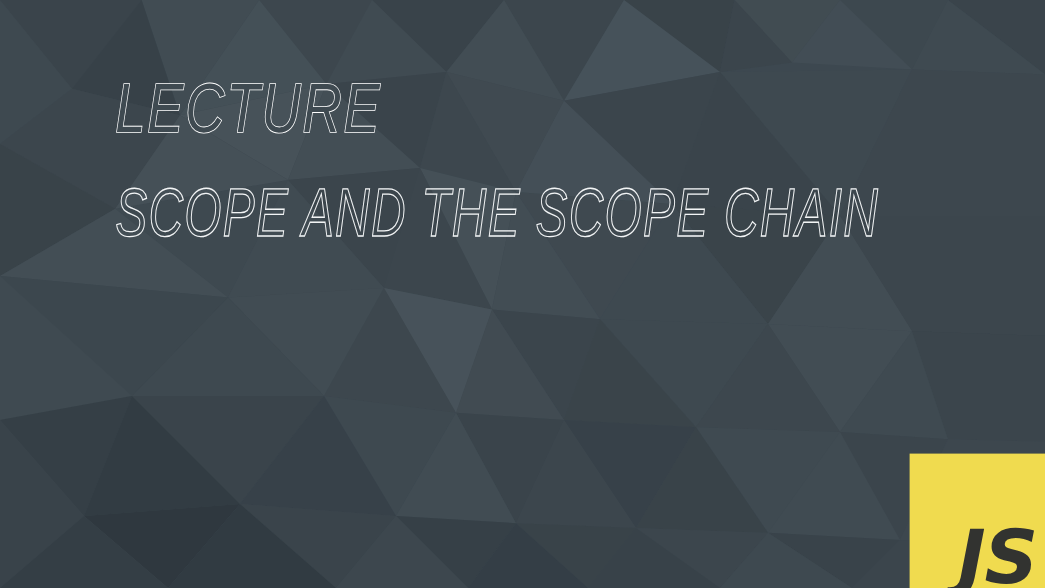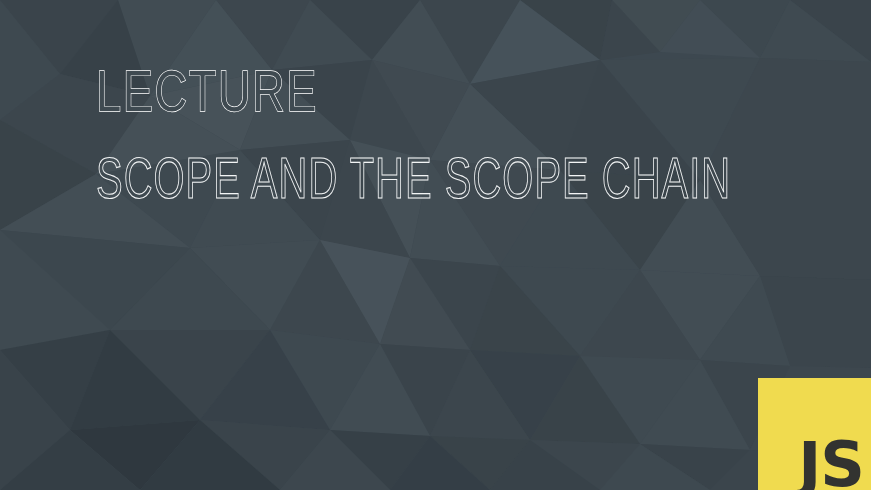--- a/index.html
+++ b/index.html
@@ -13,20 +13,21 @@
     overflow: hidden;
     font-family: "Liberation Sans", sans-serif;
   }
 
   .slide {
     position: relative;
     width: 871px;
     height: 490px;
     overflow: hidden;
     background: #5eead4;
+    font-style: italic;
   }
 
   
   .poly-bg {
     position: absolute;
     inset: 0;
     width: 871px;
     height: 490px;
     display: block;
   }

